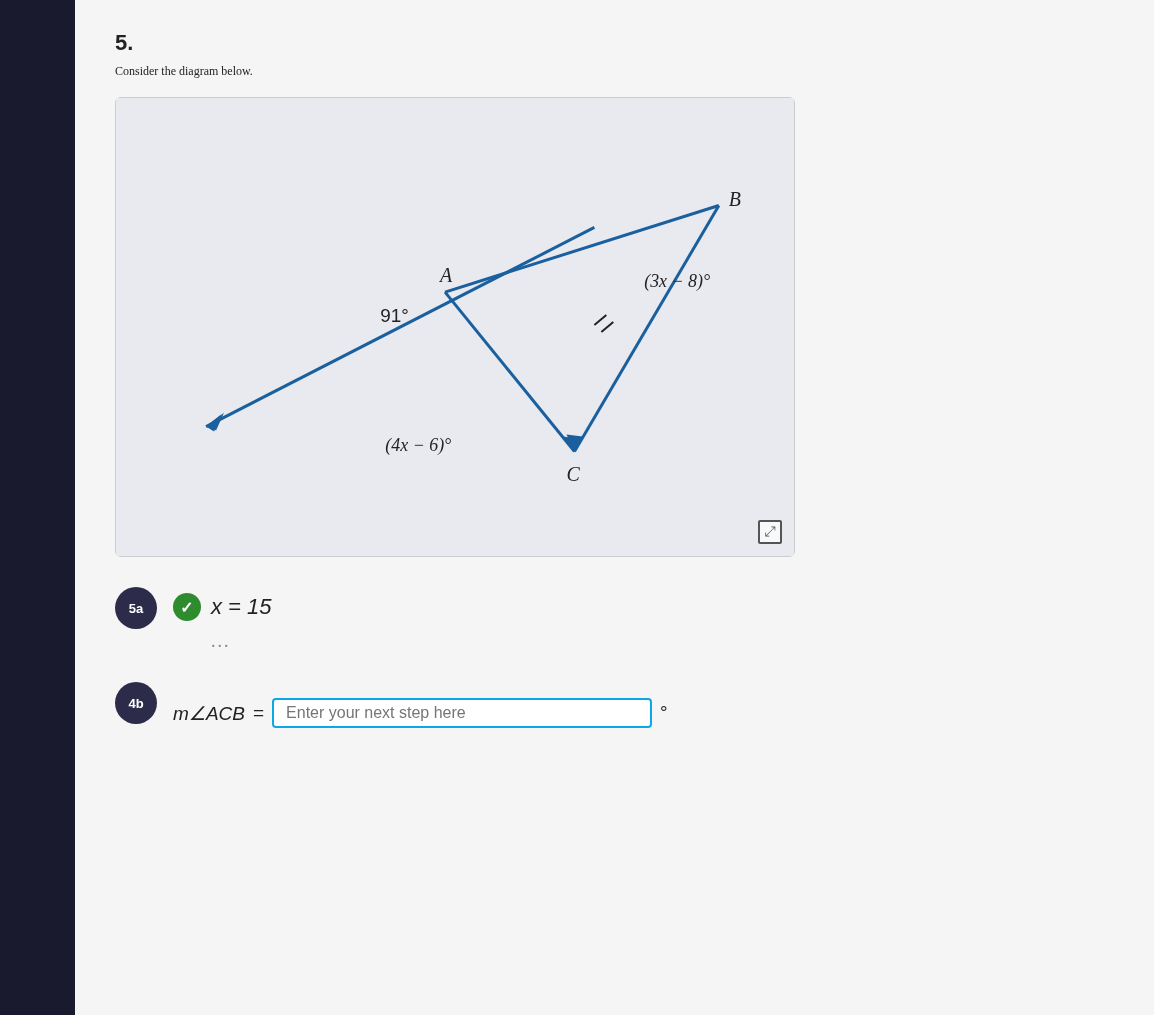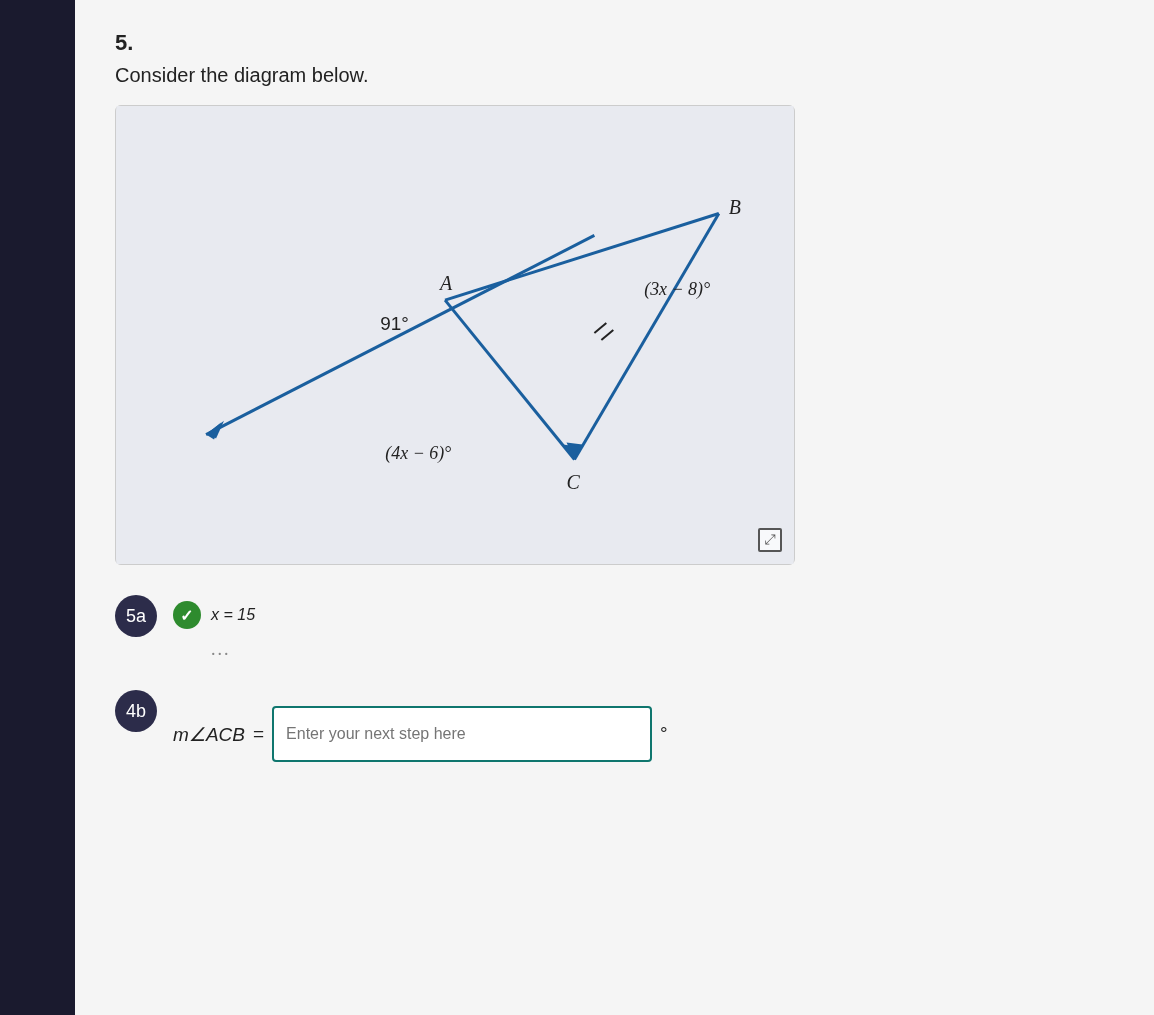--- a/index.html
+++ b/index.html
@@ -27,24 +27,24 @@
 
     .question-number {
       font-size: 22px;
       font-weight: bold;
       color: #222;
       margin-bottom: 8px;
       font-family: Arial, sans-serif;
     }
 
     .question-text {
-      font-size: 20px;
+      font-size: 12px;
       color: #222;
       margin-bottom: 18px;
-      font-family: Liberation Sans, sans-serif;
+      font-family: Liberation Serif, serif;
     }
 
     .diagram-container {
       background-color: #e8eaf0;
       border: 1px solid #ccc;
       border-radius: 6px;
       width: 680px;
       height: 460px;
       position: relative;
       margin-bottom: 30px;
@@ -83,22 +83,22 @@
       margin-bottom: 20px;
       gap: 16px;
     }
 
     .part-badge {
       width: 42px;
       height: 42px;
       border-radius: 50%;
       background-color: #2c2c4a;
       color: white;
-      font-size: 18px;
-      font-weight: normal;
+      font-size: 13px;
+      font-weight: bold;
       display: flex;
       align-items: center;
       justify-content: center;
       flex-shrink: 0;
       font-family: Arial, sans-serif;
     }
 
     .part-content {
       flex: 1;
       padding-top: 6px;
@@ -134,21 +134,21 @@
     }
 
     .check-circle::after {
       content: '✓';
       color: white;
       font-size: 16px;
       font-weight: bold;
     }
 
     .answer-text {
-      font-size: 16px;
+      font-size: 22px;
       color: #222;
       font-family: Arial, sans-serif;
       font-style: italic;
     }
 
     .ellipsis {
       font-size: 18px;
       color: #888;
       letter-spacing: 2px;
       margin-left: 38px;
@@ -171,22 +171,22 @@
     }
 
     .equals-sign {
       font-size: 19px;
       color: #222;
       font-family: Arial, sans-serif;
     }
 
     .answer-input {
       width: 380px;
-      height: 56px;
-      border: 2px solid #0f766e;
+      height: 30px;
+      border: 2px solid #0ea5e9;
       border-radius: 4px;
       padding: 0 12px;
       font-size: 16px;
       color: #aaa;
       font-family: Arial, sans-serif;
       background: white;
       outline: none;
     }
 
     .degree-symbol {

